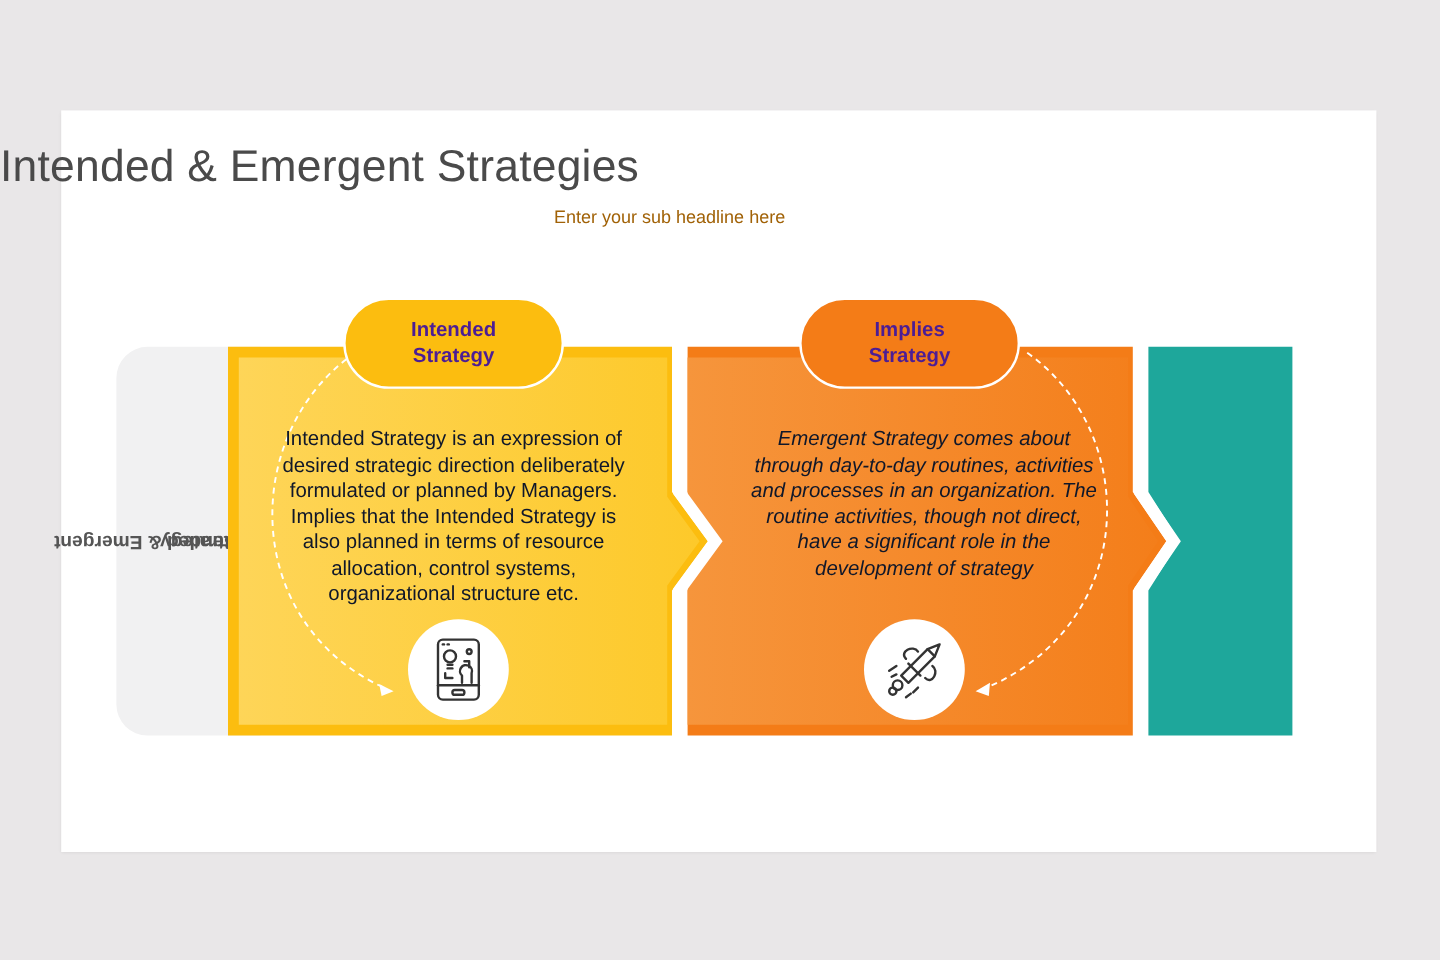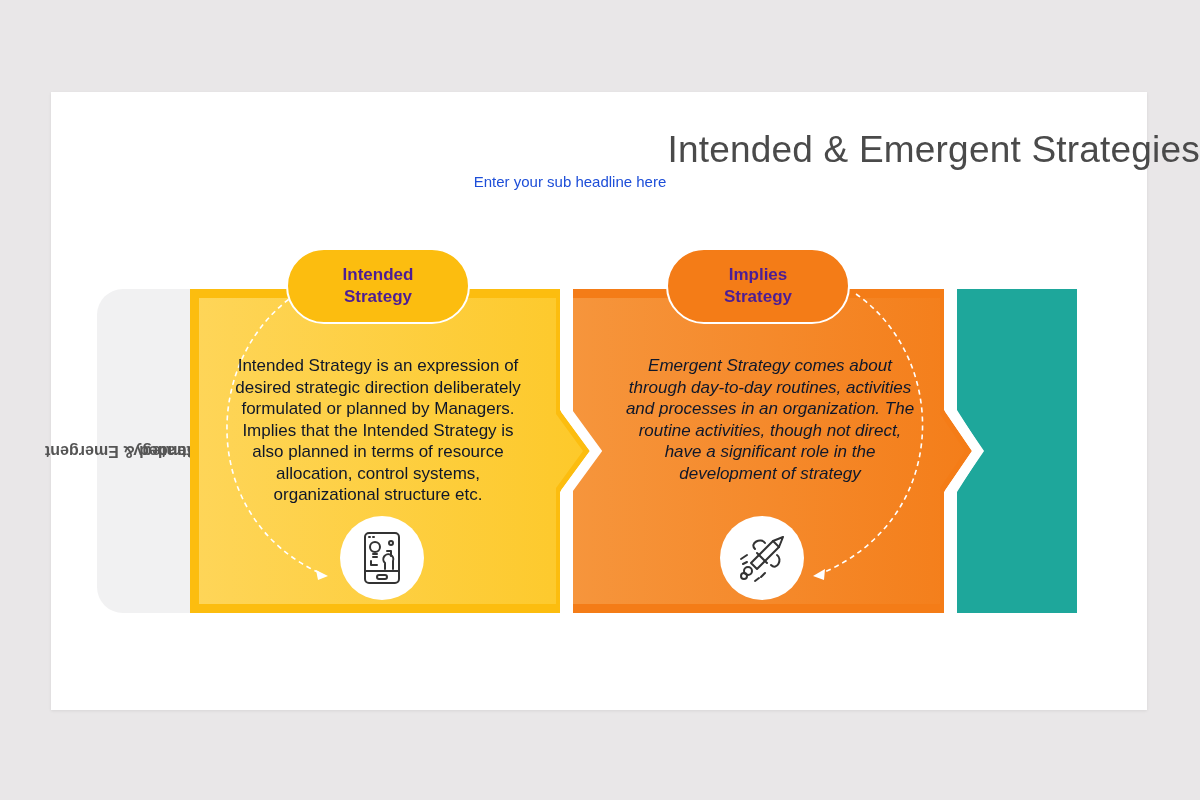--- a/index.html
+++ b/index.html
@@ -1,19 +1,19 @@
 <!DOCTYPE html>
 <html><head>
 <meta charset="utf-8">
 <style>
   html, body { margin:0; padding:0; }
   body { width:1200px; height:800px; background:#e9e7e8; position:relative; overflow:hidden; font-family:"Liberation Sans", sans-serif; }
   .slide { position:absolute; left:51px; top:92px; width:1096px; height:618px; background:#ffffff; box-shadow:0 1px 3px rgba(0,0,0,0.08); }
-  .title { position:absolute; left:0; top:118px; width:1200px; text-align:right; font-size:37px; color:#4a4a4a; letter-spacing:0.2px;margin-top:11px; }
-  .subtitle { position:absolute; left:16px; top:173px; width:1108px; text-align:center; font-size:15px; color:#1d4ed8; }
+  .title { position:absolute; left:0; top:118px; width:1200px; text-align:left; font-size:37px; color:#4a4a4a; letter-spacing:0.2px; }
+  .subtitle { position:absolute; left:4px; top:173px; width:1108px; text-align:center; font-size:15px; color:#a16207; }
   .side-tab { position:absolute; left:97px; top:289px; width:120px; height:324px; background:#f1f1f2; border-radius:26px 0 0 26px; }
   .side-label { position:absolute; left:97px; top:289px; width:96px; height:324px; display:flex; align-items:center; justify-content:center; }
   .side-label span { display:block; transform:rotate(-90deg); white-space:nowrap; text-align:center; font-weight:bold; font-size:16px; line-height:20px; color:#555555; }
   svg.shapes { position:absolute; left:0; top:0; }
   .pill { position:absolute; width:184px; height:76px; border-radius:38px; border:2px solid #ffffff; display:flex; align-items:center; justify-content:center; text-align:center; color:#4c1d95; font-weight:bold; font-size:17px; line-height:22px; box-sizing:border-box; }
   .pill.yellow { left:286px; top:248px; background:#fcbd0f; }
   .pill.orange { left:666px; top:248px; background:#f47c17; }
   .desc { position:absolute; width:290px; text-align:center; color:#0f172a; font-size:17px; line-height:21.5px; }
   .desc.left { left:233px; top:355px; }
   .desc.right { left:625px; top:355px;font-style:italic; }

